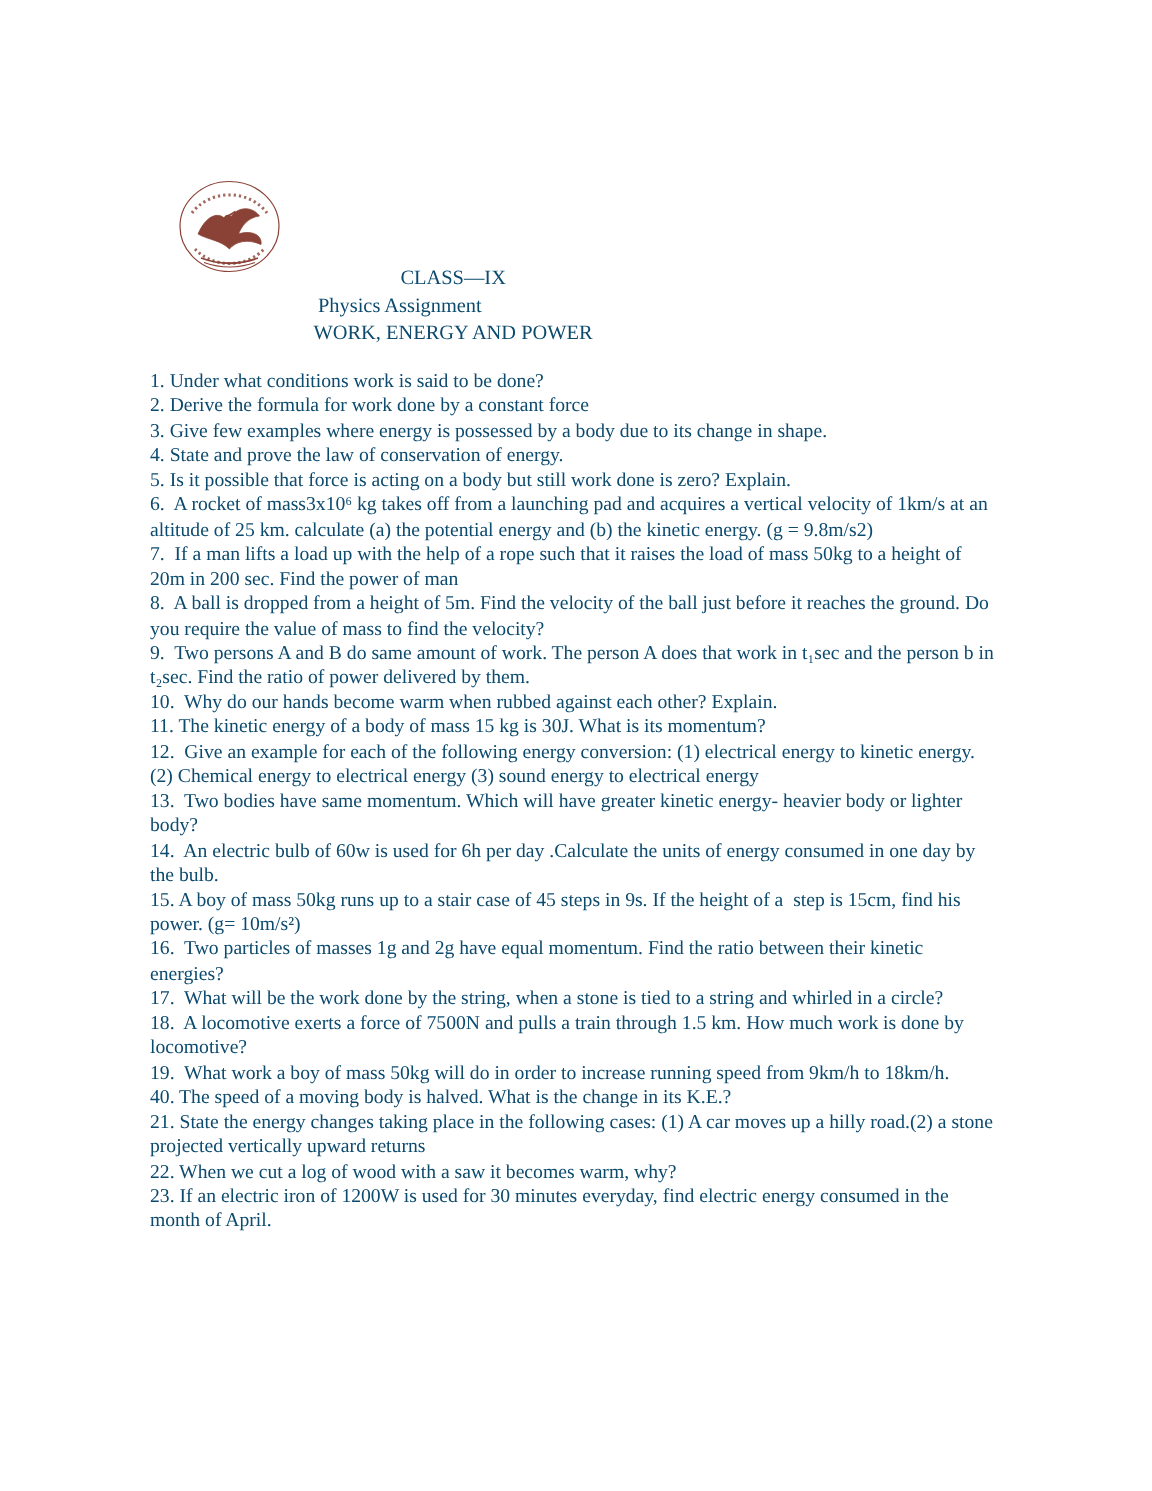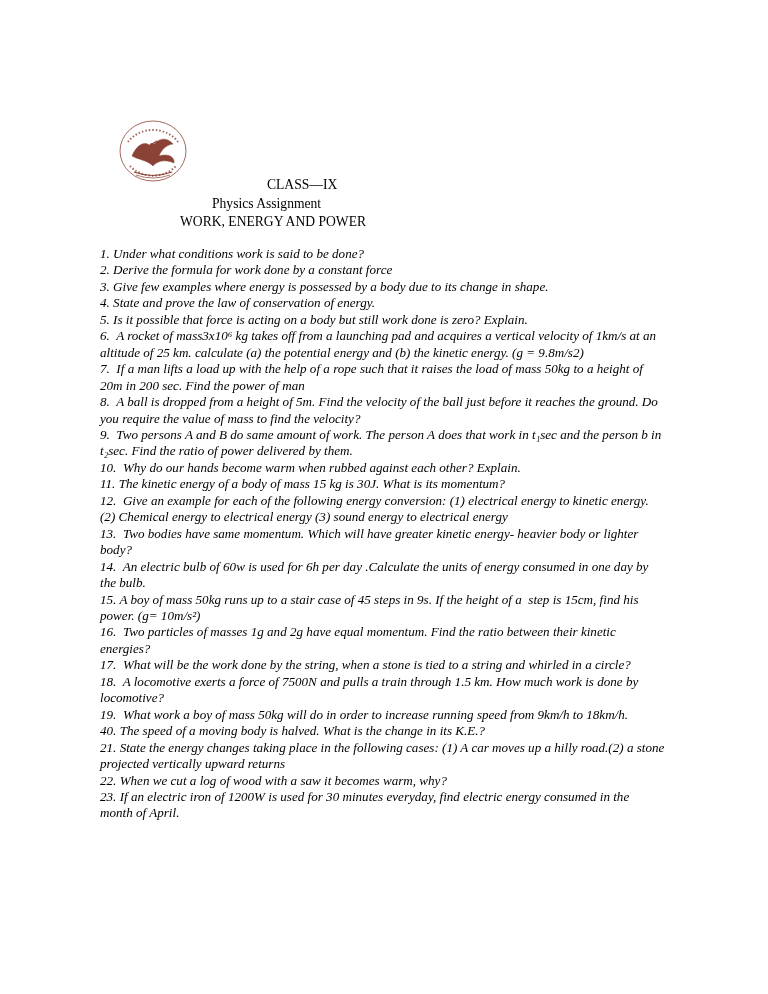--- a/index.html
+++ b/index.html
@@ -5,50 +5,49 @@
   html, body {
     margin: 0;
     padding: 0;
     background: #ffffff;
   }
   .page {
     position: relative;
     width: 768px;
     height: 994px;
     background: #ffffff;
-    color: #000000;
+    color: #0c4a6e;
     font-family: "Liberation Serif", "DejaVu Serif", serif;
     overflow: hidden;
   }
   .logo {
     position: absolute;
     left: 112px;
     top: 116px;
     width: 82px;
     height: 72px;
   }
   .header-block {
     position: absolute;
     left: 100px;
     top: 176px;
     width: 564px;
     font-size: 13.6px;
     line-height: 18.5px;
   }
   .header-block .class-line   { margin-left: 167px; }
   .header-block .subject-line { margin-left: 112px; }
-  .header-block .title-line   { margin-left: 80px; }
+  .header-block .title-line   { margin-left: 109px; }
   .questions {
     position: absolute;
     left: 100px;
     top: 246px;
     width: 565px;
     font-size: 13.1px;
     line-height: 16.45px;
-    font-style: italic;
   }
   .questions p {
     margin: 0;
     padding: 0;
     white-space: pre-wrap;
   }
 </style>
 </head>
 <body>
 

